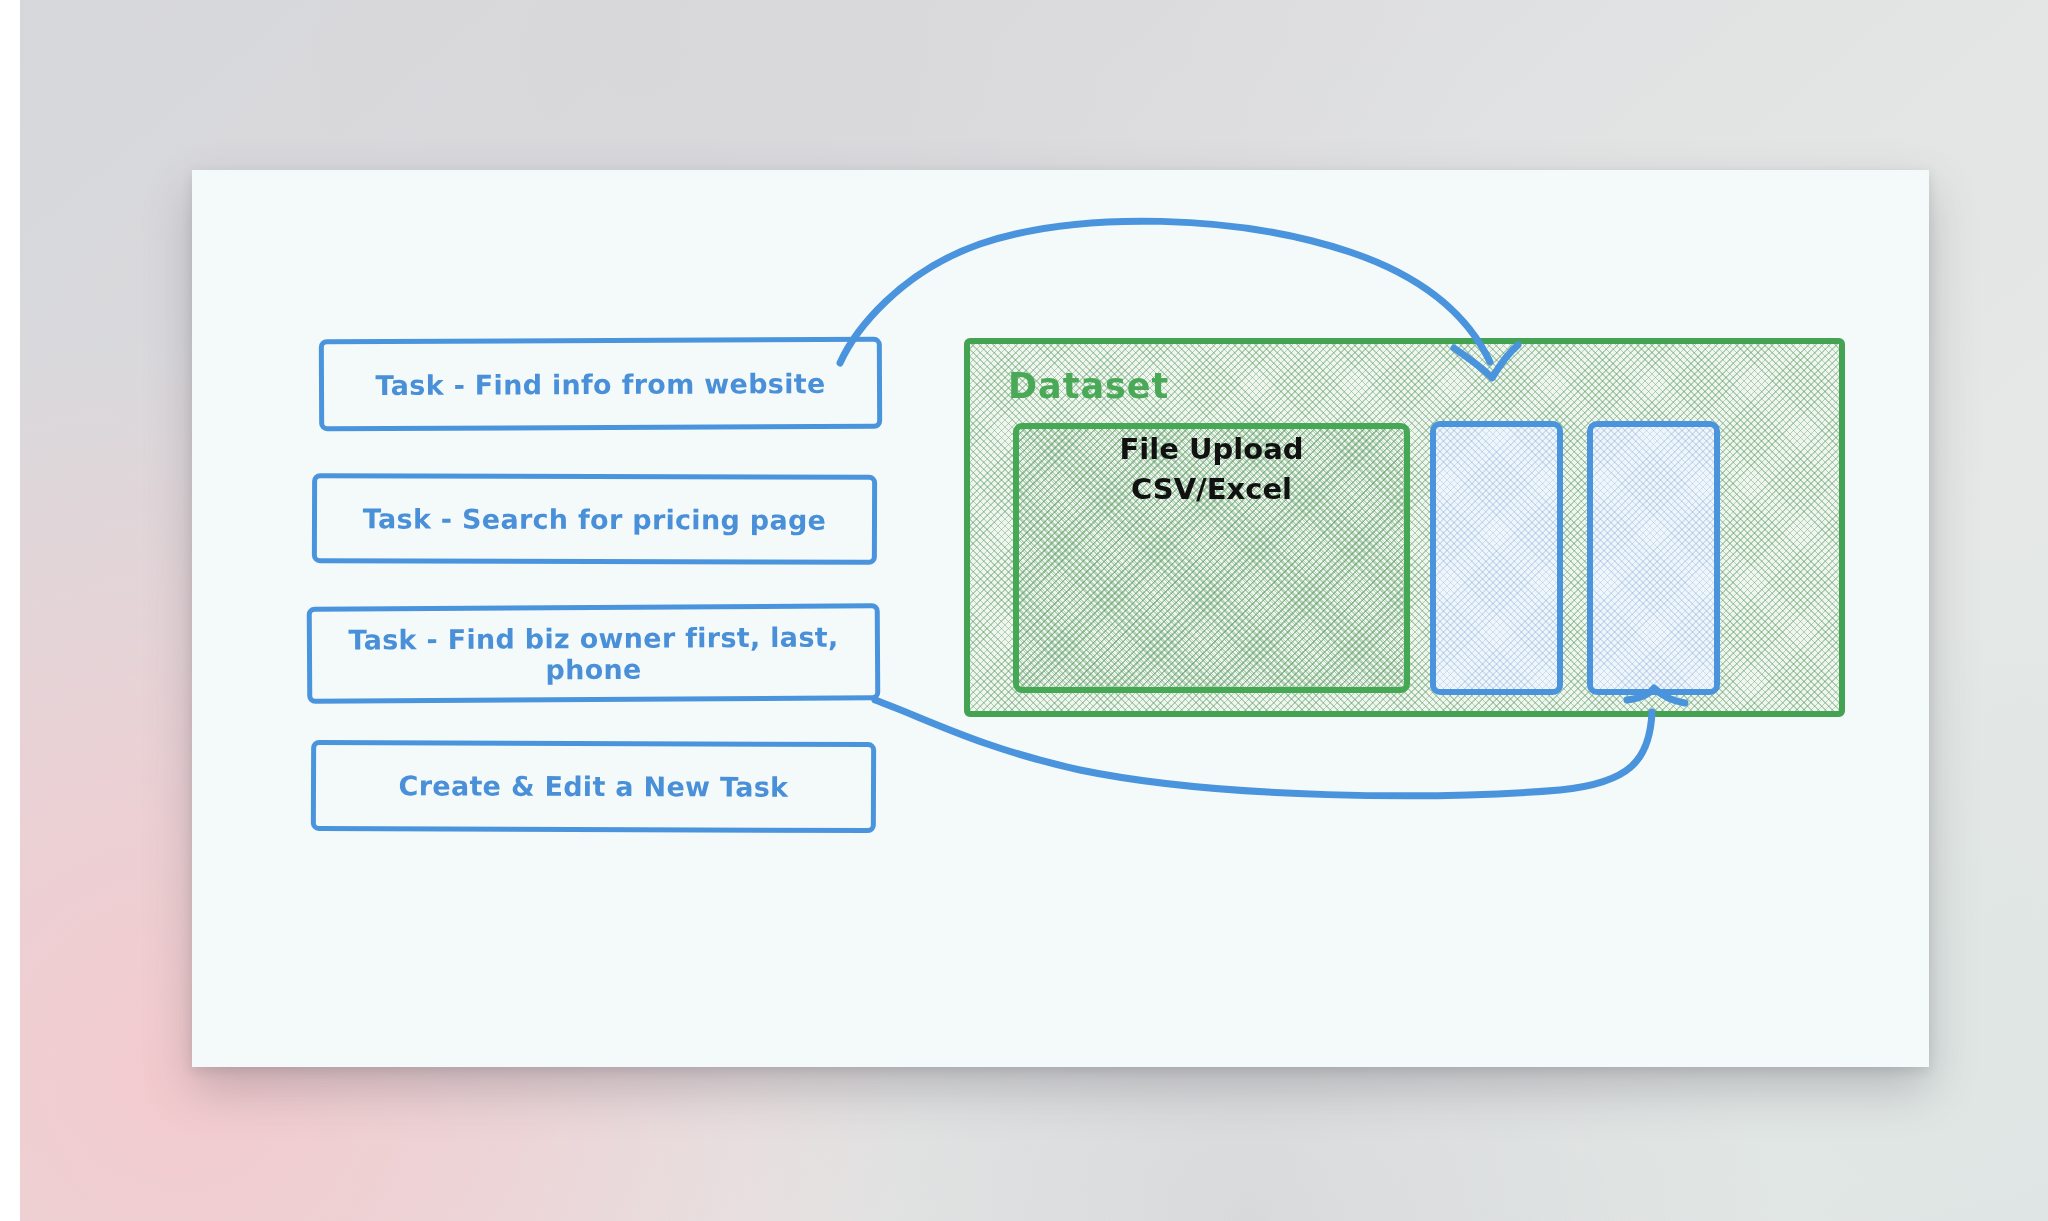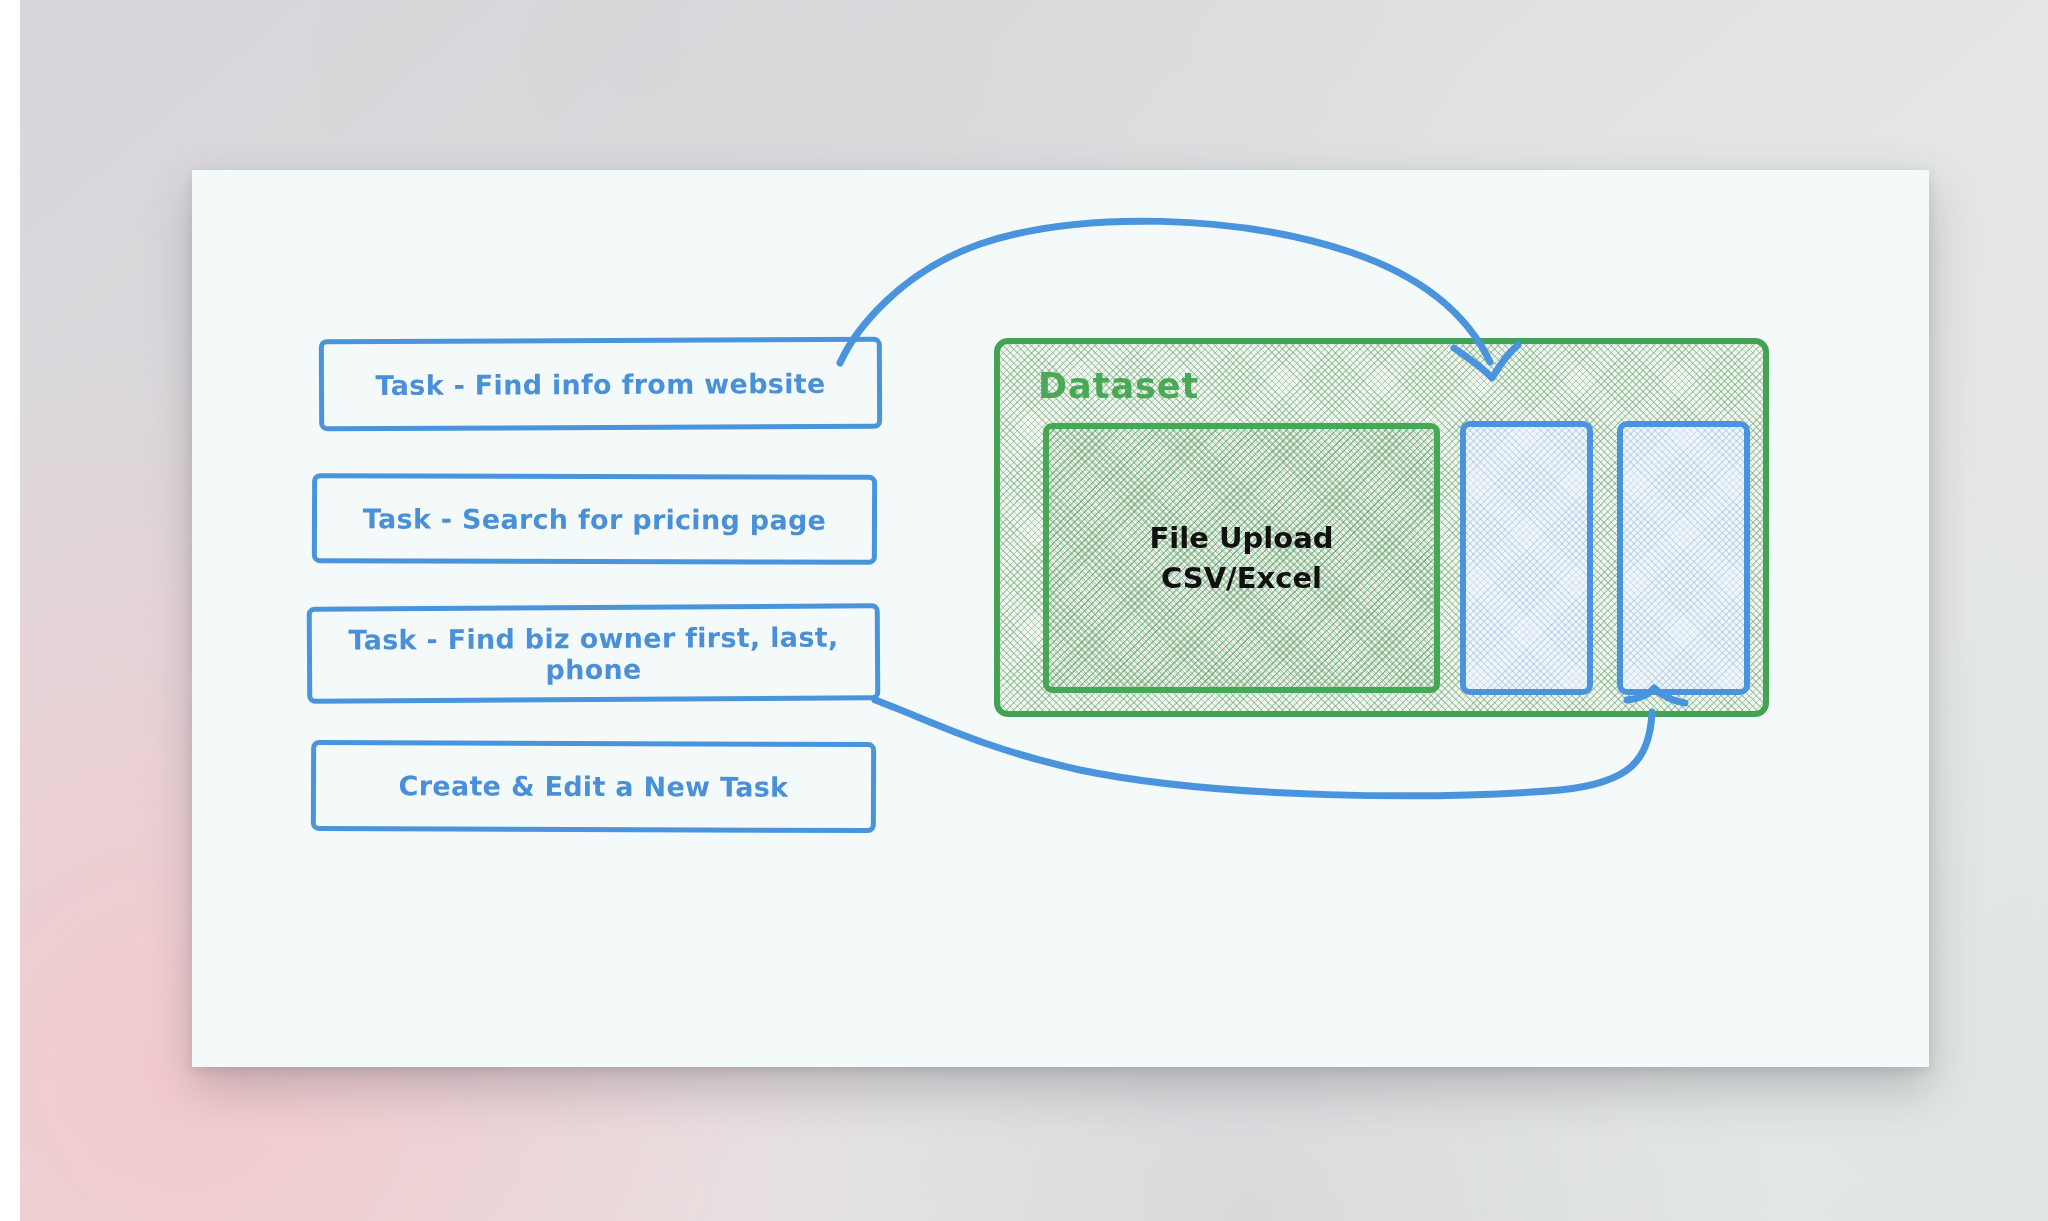--- a/index.html
+++ b/index.html
@@ -67,26 +67,26 @@
   }
 
   #task-0 { left: 299px; top: 338px; width: 563px; height: 92px; transform: rotate(-0.25deg); }
   #task-1 { left: 292px; top: 474px; width: 565px; height: 90px; transform: rotate(0.18deg); }
   #task-2 { left: 287px; top: 605px; width: 573px; height: 97px; transform: rotate(-0.35deg); }
   #task-3 { left: 291px; top: 741px; width: 565px; height: 91px; transform: rotate(0.22deg); }
 
   
   #dataset-panel {
     position: absolute;
-    left: 974px;
+    left: 944px;
     top: 338px;
-    width: 775px;
+    width: 881px;
     height: 379px;
     border: 6px solid #44a352;
-    border-radius: 14px;
+    border-radius: 6px;
     box-sizing: border-box;
     background-color: #f0f6ef;
     background-image:
       repeating-linear-gradient(45deg, rgba(80,150,90,0.40) 0 1.2px, rgba(0,0,0,0) 1.2px 5px),
       repeating-linear-gradient(-45deg, rgba(80,150,90,0.40) 0 1.2px, rgba(0,0,0,0) 1.2px 5px);
   }
 
   #dataset-title {
     position: absolute;
     left: 38px;
@@ -101,21 +101,20 @@
   #file-upload-box {
     position: absolute;
     left: 43px;
     top: 79px;
     width: 397px;
     height: 270px;
     border: 6px solid #45a854;
     border-radius: 9px;
     box-sizing: border-box;
     display: flex;
-    align-items: center;
     justify-content: center;
     background-image:
       repeating-linear-gradient(45deg, rgba(80,150,90,0.34) 0 1.2px, rgba(0,0,0,0) 1.2px 5px),
       repeating-linear-gradient(-45deg, rgba(80,150,90,0.34) 0 1.2px, rgba(0,0,0,0) 1.2px 5px);
   }
   #file-upload-label {
     text-align: center;
     color: #111111;
     font-family: "DejaVu Sans", sans-serif;
     font-weight: bold;

